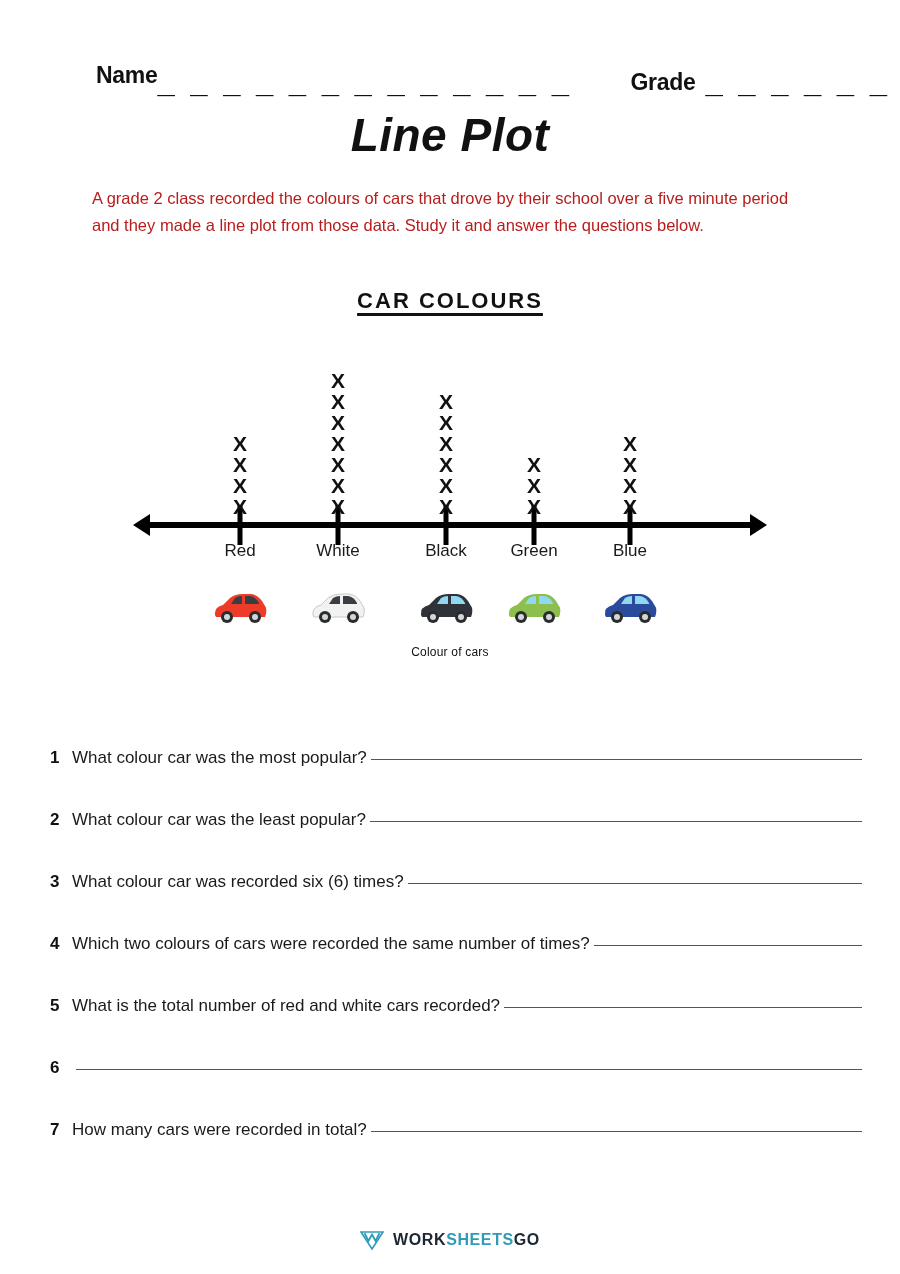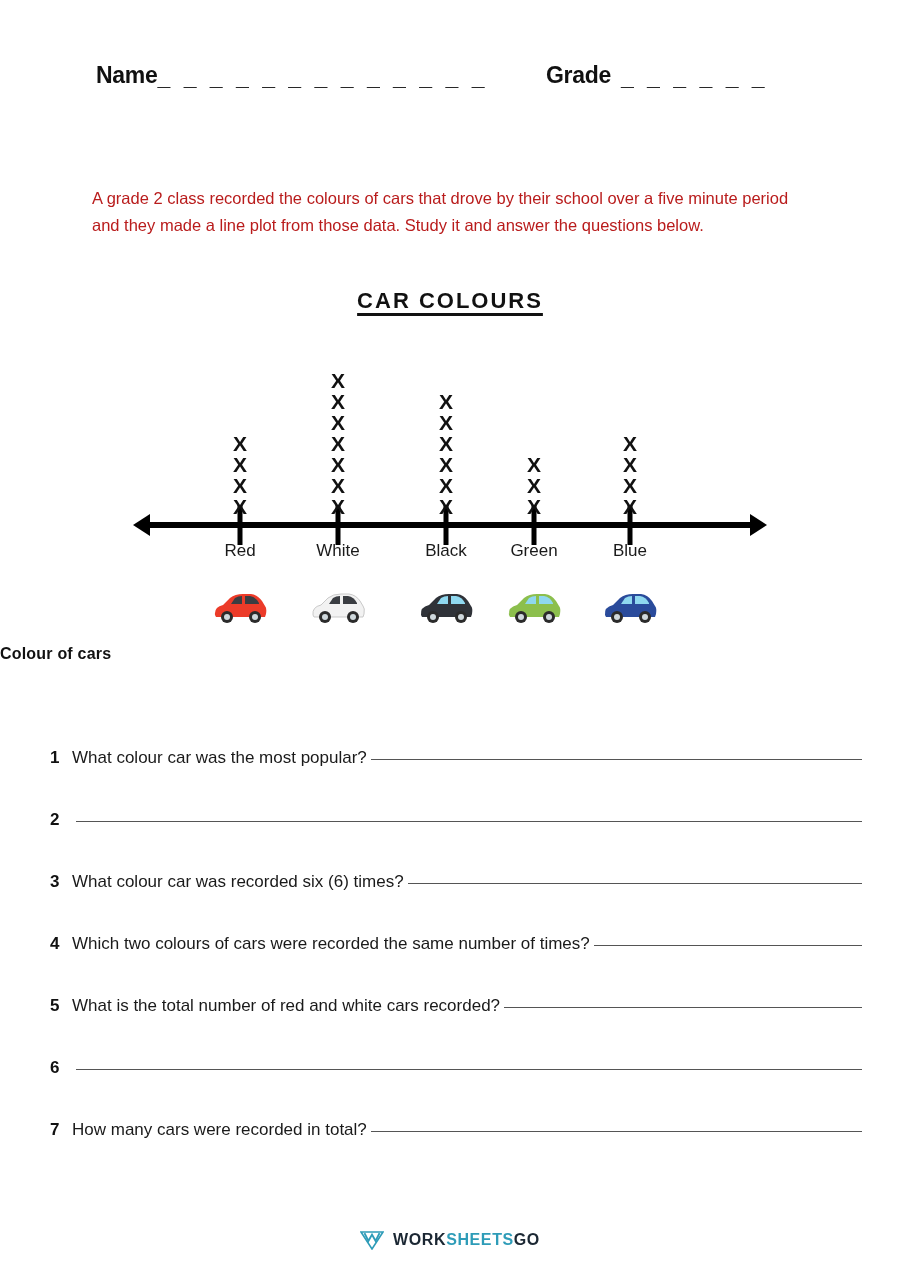--- a/index.html
+++ b/index.html
@@ -25,21 +25,21 @@
     display: flex;
     align-items: flex-start;
   }
   .field-label {
     font-size: 23px;
     font-weight: bold;
     letter-spacing: -0.3px;
     white-space: nowrap;
   }
   .dashes {
-    font-size: 23px;
+    font-size: 31px;
     font-weight: bold;
     letter-spacing: 3.5px;
     white-space: nowrap;
     position: relative;
     top: 2px;
   }
   .grade-group { margin-left: 58px; display: flex; align-items: baseline; }
   .grade-group .dashes { margin-left: 10px; }
 
   
@@ -149,23 +149,23 @@
     width: 120px;
   }
   .cat-label {
     font-size: 17px;
     color: #1a1a1a;
     margin-bottom: 30px;
   }
   .car { margin: 0 auto; display: block; }
 
   .axis-caption {
-    text-align: left;
-    font-size: 16px;
-    font-weight: bold;
+    text-align: center;
+    font-size: 12px;
+    font-weight: normal;
     margin-top: -6px;
     letter-spacing: 0.2px;
   }
 
   
   .questions {
     position: absolute;
     top: 748px;
     left: 50px;
     width: 812px;
@@ -222,20 +222,21 @@
 
   <div class="header-row">
     <span class="field-label">Name</span>
     <span class="dashes">_ _ _ _ _ _ _ _ _ _ _ _ _</span>
     <span class="grade-group">
       <span class="field-label">Grade</span>
       <span class="dashes">_ _ _ _ _ _</span>
     </span>
   </div>
 
+  <div class="worksheet-title">Line Plot</div>
 
   <p class="instructions">A grade 2 class recorded the colours of cars that drove by their school over a five minute period and they made a line plot from those data. Study it and answer the questions below.</p>
 
   <div class="chart">
     <div class="chart-title">CAR COLOURS</div>
 
     <div class="plot-area" id="plot-area">
       <div class="axis-line"></div>
       <div class="arrow-left"></div>
       <div class="arrow-right"></div>
@@ -347,20 +348,21 @@
   </div>
 
   <div class="questions" id="questions">
       <div class="q-row">
         <span class="q-num">1</span>
         <span class="q-text">What colour car was the most popular?</span>
         <span class="q-line"></span>
       </div>
       <div class="q-row">
         <span class="q-num">2</span>
+        <span class="q-text">What colour car was the least popular?</span>
         <span class="q-line"></span>
       </div>
       <div class="q-row">
         <span class="q-num">3</span>
         <span class="q-text">What colour car was recorded six (6) times?</span>
         <span class="q-line"></span>
       </div>
       <div class="q-row">
         <span class="q-num">4</span>
         <span class="q-text">Which two colours of cars were recorded the same number of times?</span>

